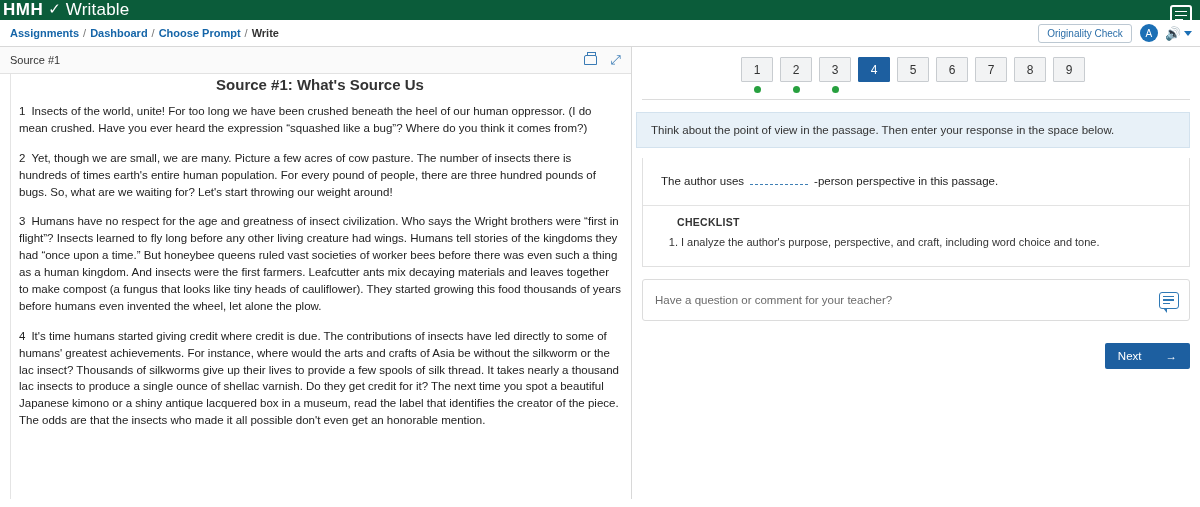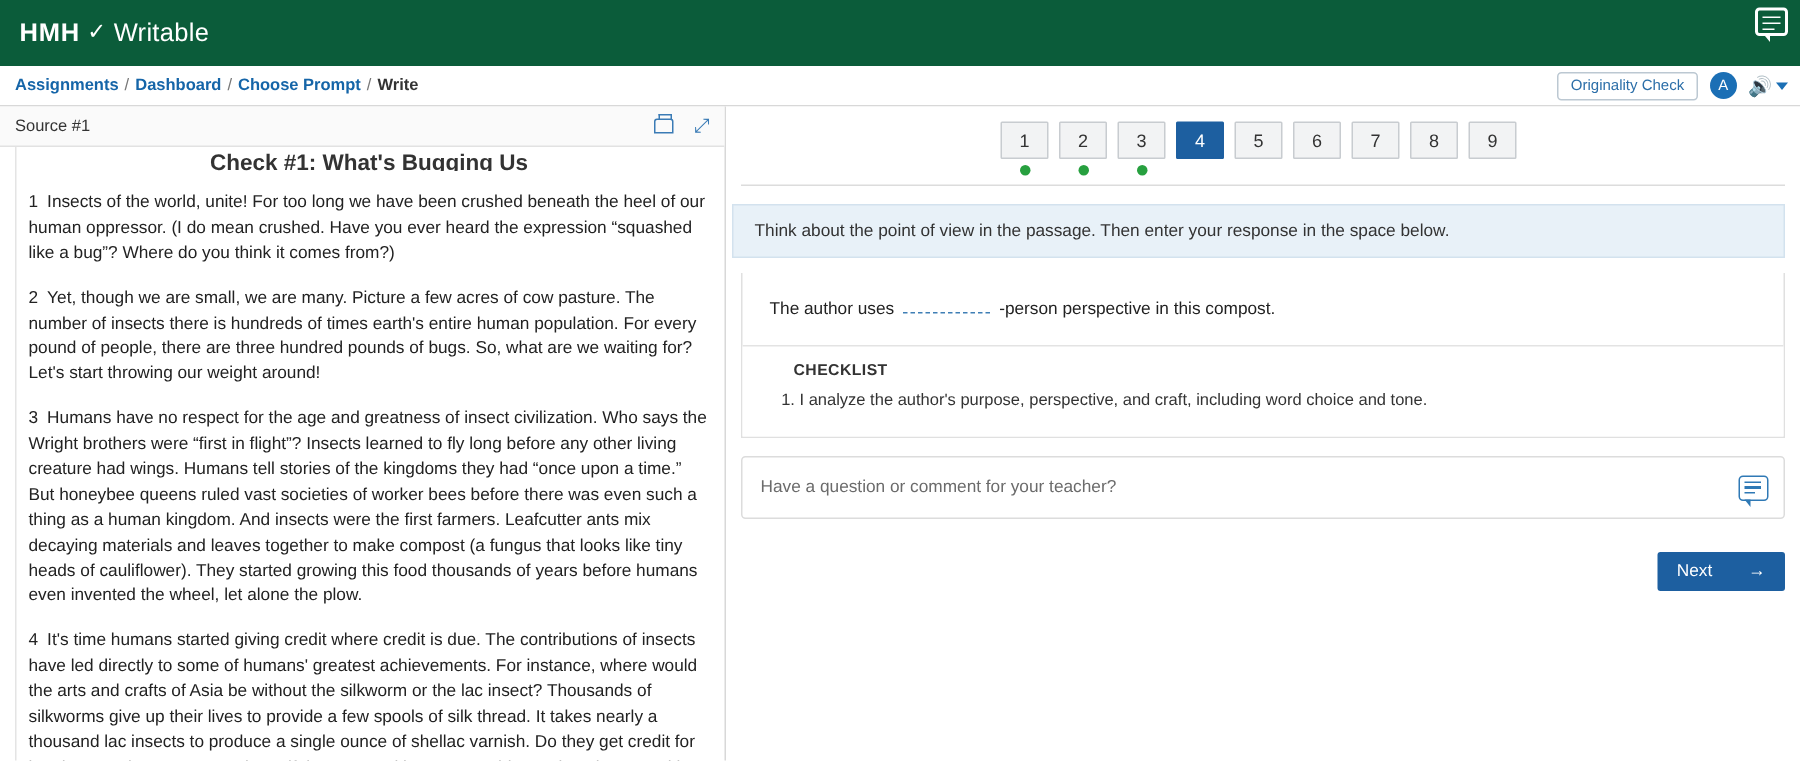--- a/index.html
+++ b/index.html
@@ -7,25 +7,25 @@
     margin: 0; padding: 0;
     width: 1200px; height: 507px;
     overflow: hidden;
     font-family: "Liberation Sans", sans-serif;
     background: #ffffff;
     color: #222;
   }
 
   
   .topbar {
-    height: 44px;
+    height: 20px;
     background: #0b5c3a;
     display: flex;
     align-items: center;
-    padding: 0 13px;
+    padding: 0 3px;
     position: relative;
   }
   .brand {
     display: flex;
     align-items: center;
     gap: 5px;
     color: #ffffff;
   }
   .brand-hmh {
     font-size: 17px;
@@ -143,21 +143,21 @@
   }
 
   
   .main {
     display: flex;
     height: 452px;
   }
 
   
   .left {
-    width: 484px;
+    width: 632px;
     border-right: 1px solid #d8d8d8;
     display: flex;
     flex-direction: column;
     background: #fff;
   }
   .source-head {
     height: 27px;
     background: #fafafa;
     border-bottom: 1px solid #e2e2e2;
     display: flex;
@@ -435,21 +435,21 @@
   <div class="left">
     <div class="source-head">
       <span class="source-label">Source #1</span>
       <div class="source-tools">
         <span class="icon-print"></span>
         <span class="icon-expand">⤢</span>
       </div>
     </div>
     <div class="passage">
       <div class="passage-scrollframe">
-        <div class="passage-title">Check #1: What's Bugging Us</div>
+        <div class="passage-title">Source #1: What's Source Us</div>
 
         <p class="para">
           <span class="num">1</span><span>Insects of the world, unite! For too long we have been crushed beneath the heel of our human oppressor. (I do mean crushed. Have you ever heard the expression “squashed like a bug”? Where do you think it comes from?)</span>
         </p>
         <p class="para">
           <span class="num">2</span><span>Yet, though we are small, we are many. Picture a few acres of cow pasture. The number of insects there is hundreds of times earth's entire human population. For every pound of people, there are three hundred pounds of bugs. So, what are we waiting for? Let's start throwing our weight around!</span>
         </p>
         <p class="para">
           <span class="num">3</span><span>Humans have no respect for the age and greatness of insect civilization. Who says the Wright brothers were “first in flight”? Insects learned to fly long before any other living creature had wings. Humans tell stories of the kingdoms they had “once upon a time.” But honeybee queens ruled vast societies of worker bees before there was even such a thing as a human kingdom. And insects were the first farmers. Leafcutter ants mix decaying materials and leaves together to make compost (a fungus that looks like tiny heads of cauliflower). They started growing this food thousands of years before humans even invented the wheel, let alone the plow.</span>
         </p>
@@ -501,21 +501,21 @@
       </div>
     </div>
     <div class="steps-underline"></div>
 
     <div class="prompt-box">Think about the point of view in the passage. Then enter your response in the space below.</div>
 
     <div class="answer-box">
       <div class="answer-row">
         <span>The author uses</span>
         <span class="blank"></span>
-        <span>-person perspective in this compost.</span>
+        <span>-person perspective in this passage.</span>
       </div>
       <div class="checklist">
         <div class="checklist-title">CHECKLIST</div>
         <ol>
           <li>I analyze the author's purpose, perspective, and craft, including word choice and tone.</li>
         </ol>
       </div>
     </div>
 
     <div class="teacher-box">

